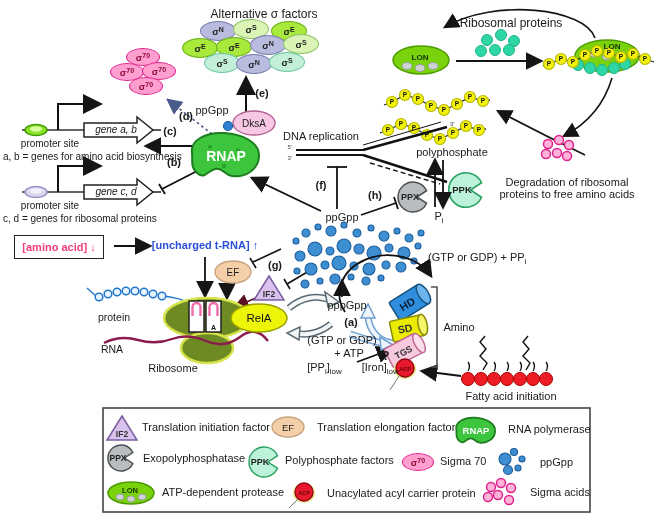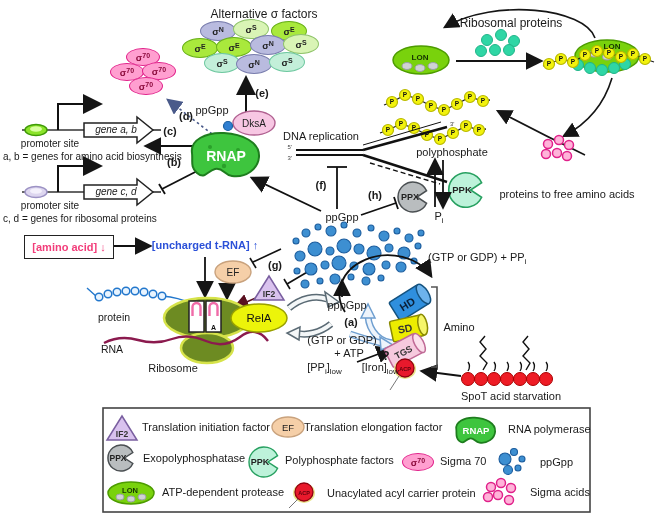--- a/index.html
+++ b/index.html
@@ -18,21 +18,21 @@
   .pink{color:#f23d7a;font-weight:bold}
   .sig{position:absolute;transform:translate(-50%,-50%);width:34px;height:18px;border-radius:50%;
        display:flex;align-items:center;justify-content:center;font-weight:bold;font-size:9.5px;color:#222}
   .sig sup{font-size:7px;line-height:1;transform:translateY(-2px)}
   .sn{background:#b9bbdf;border:1.2px solid #7b7fae}
   .ss1{background:#d9f4b5;border:1.2px solid #8fc36a}
   .se{background:#a9e93c;border:1.2px solid #6ab11c}
   .ss2{background:#c3efd9;border:1.2px solid #6fc8a0}
   .s70c{background:#ff9fd0;border:1.3px solid #e0218a;color:#8c0a3c;width:32px;height:16px}
   .s70s{width:30px;height:16px}
-  #aminobox{position:absolute;left:24px;top:235px;width:88px;height:22px;border:1.6px solid #222;
+  #aminobox{position:absolute;left:14px;top:235px;width:88px;height:22px;border:1.6px solid #222;
             background:#fff;display:flex;align-items:center;justify-content:center;font-size:11px}
   sub{font-size:8px}
   .cmp{display:inline}
   svg text{font-family:"Liberation Sans","DejaVu Sans",sans-serif}
   .bd{fill:#3d8fd1;stroke:#1c5d9e;stroke-width:1.1}
   .pb{fill:#e8f4ff;stroke:#2277cc;stroke-width:1.5}
   .leg{font-size:11px}
 </style>
 </head>
 <body>
@@ -473,50 +473,51 @@
 <div class="lbl b" style="left:170px;top:132px">(c)</div>
 <div class="lbl b" style="left:174px;top:163px">(b)</div>
 <div class="lbl b" style="left:321px;top:186px">(f)</div>
 <div class="lbl b" style="left:275px;top:266px">(g)</div>
 <div class="lbl b" style="left:375px;top:196px">(h)</div>
 <div class="lbl b" style="left:351px;top:323px">(a)</div>
 
 <div class="lbl" style="left:212px;top:111px">ppGpp</div>
 <div class="lbl" style="left:321px;top:137px">DNA replication</div>
 <div class="lbl" style="left:452px;top:153px">polyphosphate</div>
+<div class="lbl" style="left:567px;top:183px">Degradation of ribosomal</div>
 <div class="lbl" style="left:567px;top:195px">proteins to free amino acids</div>
 <div class="lbl" style="left:342px;top:218px">ppGpp</div>
 <div class="lbl" style="left:439px;top:218px"><span class="cmp">P</span><sub>i</sub></div>
 <div class="lbl lla" style="left:428px;top:259px"><span class="cmp">(GTP or GDP) + PP</span><sub>i</sub></div>
 <div class="lbl" style="left:347px;top:306px">pppGpp</div>
 <div class="lbl" style="left:342px;top:341px">(GTP or GDP)</div>
 <div class="lbl" style="left:349px;top:354px">+ ATP</div>
 <div class="lbl" style="left:353px;top:369px"><span class="cmp">[PP</span><sub>i</sub><span class="cmp">]</span><sub>low</sub><span class="cmp" style="margin-left:20px">[Iron]</span><sub>low</sub></div>
 <div class="lbl b f12" style="left:386px;top:356px">?</div>
 <div class="lbl" style="left:459px;top:328px">Amino</div>
-<div class="lbl" style="left:511px;top:397px">SpoT acid starvation</div>
+<div class="lbl" style="left:511px;top:397px">Fatty acid initiation</div>
 
 <div class="lbl f10" style="left:50px;top:144px">promoter site</div>
 <div class="lbl f10 lla" style="left:3px;top:157px">a, b = genes for amino acid biosynthesis</div>
 <div class="lbl gene" style="left:116px;top:130px">gene a, b</div>
 <div class="lbl f10" style="left:50px;top:206px">promoter site</div>
 <div class="lbl f10 lla" style="left:3px;top:219px">c, d = genes for ribosomal proteins</div>
 <div class="lbl gene" style="left:116px;top:192px">gene c, d</div>
 
 <div id="aminobox">
       <span class="pink">[amino acid] ↓</span>
     </div>
 <div class="lbl blue" style="left:205px;top:246px">[uncharged t-RNA] ↑</div>
 
 <div class="lbl f105" style="left:114px;top:318px">protein</div>
 <div class="lbl f105" style="left:112px;top:350px">RNA</div>
 <div class="lbl" style="left:173px;top:369px">Ribosome</div>
 
 <div class="lbl leg lla" style="left:142px;top:428px">Translation initiation factor</div>
-<div class="lbl leg lla" style="left:304px;top:428px">Translation elongation factor</div>
+<div class="lbl leg lla" style="left:317px;top:428px">Translation elongation factor</div>
 <div class="lbl leg lla" style="left:508px;top:430px">RNA polymerase</div>
 <div class="lbl leg lla" style="left:143px;top:459px">Exopolyphosphatase</div>
 <div class="lbl leg lla" style="left:285px;top:461px">Polyphosphate factors</div>
 <div class="sig s70c s70s" style="left:418px;top:462px">
       <span>σ</span>
       <sup>70</sup>
     </div>
 <div class="lbl leg lla" style="left:440px;top:462px">Sigma 70</div>
 <div class="lbl leg lla" style="left:540px;top:463px">ppGpp</div>
 <div class="lbl leg lla" style="left:327px;top:494px">Unacylated acyl carrier protein</div>

